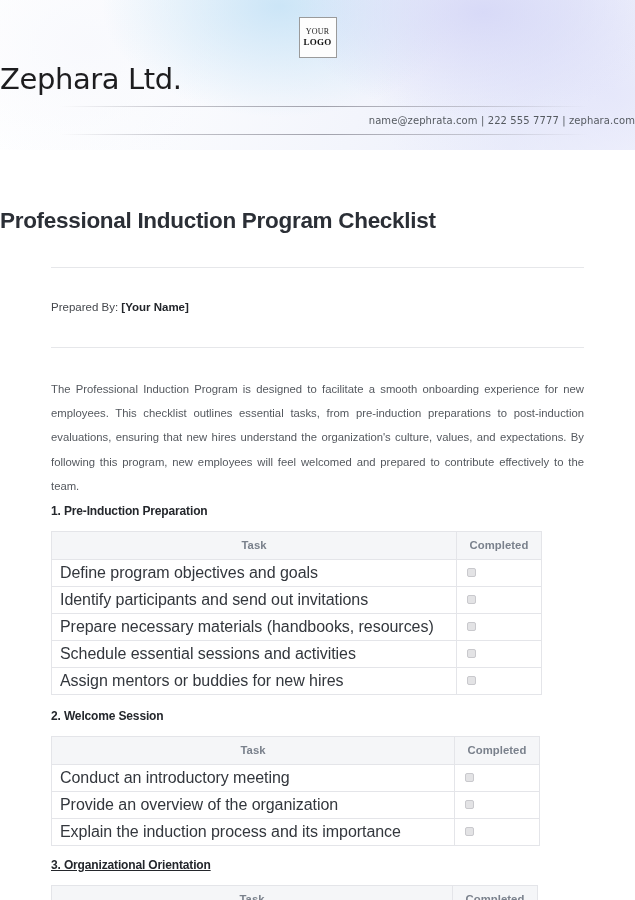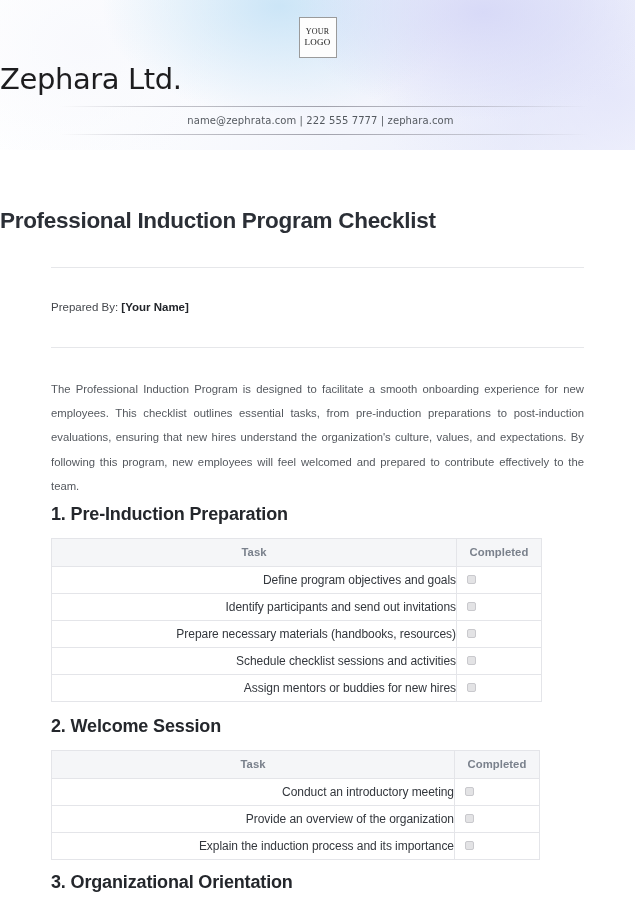--- a/index.html
+++ b/index.html
@@ -51,21 +51,21 @@
   }
   .logo-line1 {
     font-family: "Liberation Serif", serif;
     font-size: 8px;
     letter-spacing: 0.2px;
     color: #1d1d1d;
   }
   .logo-line2 {
     font-family: "Liberation Serif", serif;
     font-size: 9px;
-    font-weight: normal;
+    font-weight: bold;
     letter-spacing: 0.2px;
     color: #111111;
   }
 
   .company-name {
     position: absolute;
     left: 0;
     right: 0;
     top: 62px;
     text-align: left;
@@ -90,21 +90,21 @@
         rgba(180,180,188,0) 100%);
   }
   .rule-top    { top: 106px; }
   .rule-bottom { top: 134px; }
 
   .contact-line {
     position: absolute;
     left: 0;
     right: 0;
     top: 115px;
-    text-align: center;
+    text-align: right;
     font-family: "DejaVu Sans", sans-serif;
     font-size: 10px;
     letter-spacing: 0.1px;
     color: #555a60;
     padding-left: 6px;
   }
 
   
   .doc-title {
     margin-top: 58px;
@@ -139,28 +139,28 @@
   .intro {
     margin: 29px 51px 0 51px;
     font-size: 11.3px;
     line-height: 2.14;
     text-align: justify;
     color: #54585e;
   }
 
   .section-heading {
     margin-left: 51px;
-    font-size: 18px;
+    font-size: 12px;
     font-weight: bold;
     letter-spacing: -0.15px;
     color: #24272c;
   }
   .sh-1 { margin-top: 6px; }
   .sh-2 { margin-top: 14px; }
-  .sh-3 { margin-top: 12px; }
+  .sh-3 { margin-top: 12px; text-decoration: underline; }
 
   
   .checklist-table {
     margin-left: 51px;
     margin-top: 13px;
     border-collapse: collapse;
     table-layout: fixed;
     font-size: 0;
   }
   .checklist-table.tbl-1 { width: 491px; }
@@ -184,23 +184,23 @@
 
   .checklist-table td {
     border: 1px solid #e4e5e9;
     height: 27px;
     background: #ffffff;
     vertical-align: middle;
   }
 
   .task-cell {
     padding-left: 8px;
-    font-size: 12px;
+    font-size: 16px;
     color: #33373d;
-    text-align: right;
+    text-align: left;
     letter-spacing: -0.05px;
   }
 
   .done-cell {
     padding-left: 10px;
     text-align: left;
   }
 
   .checkbox {
     display: inline-block;
@@ -266,21 +266,21 @@
       </tr>
       <tr>
         <td class="task-cell">Identify participants and send out invitations</td>
         <td class="done-cell"><span class="checkbox"></span></td>
       </tr>
       <tr>
         <td class="task-cell">Prepare necessary materials (handbooks, resources)</td>
         <td class="done-cell"><span class="checkbox"></span></td>
       </tr>
       <tr>
-        <td class="task-cell">Schedule checklist sessions and activities</td>
+        <td class="task-cell">Schedule essential sessions and activities</td>
         <td class="done-cell"><span class="checkbox"></span></td>
       </tr>
       <tr>
         <td class="task-cell">Assign mentors or buddies for new hires</td>
         <td class="done-cell"><span class="checkbox"></span></td>
       </tr>
     </tbody>
   </table>
 
   <h2 class="section-heading sh-2">2. Welcome Session</h2>

